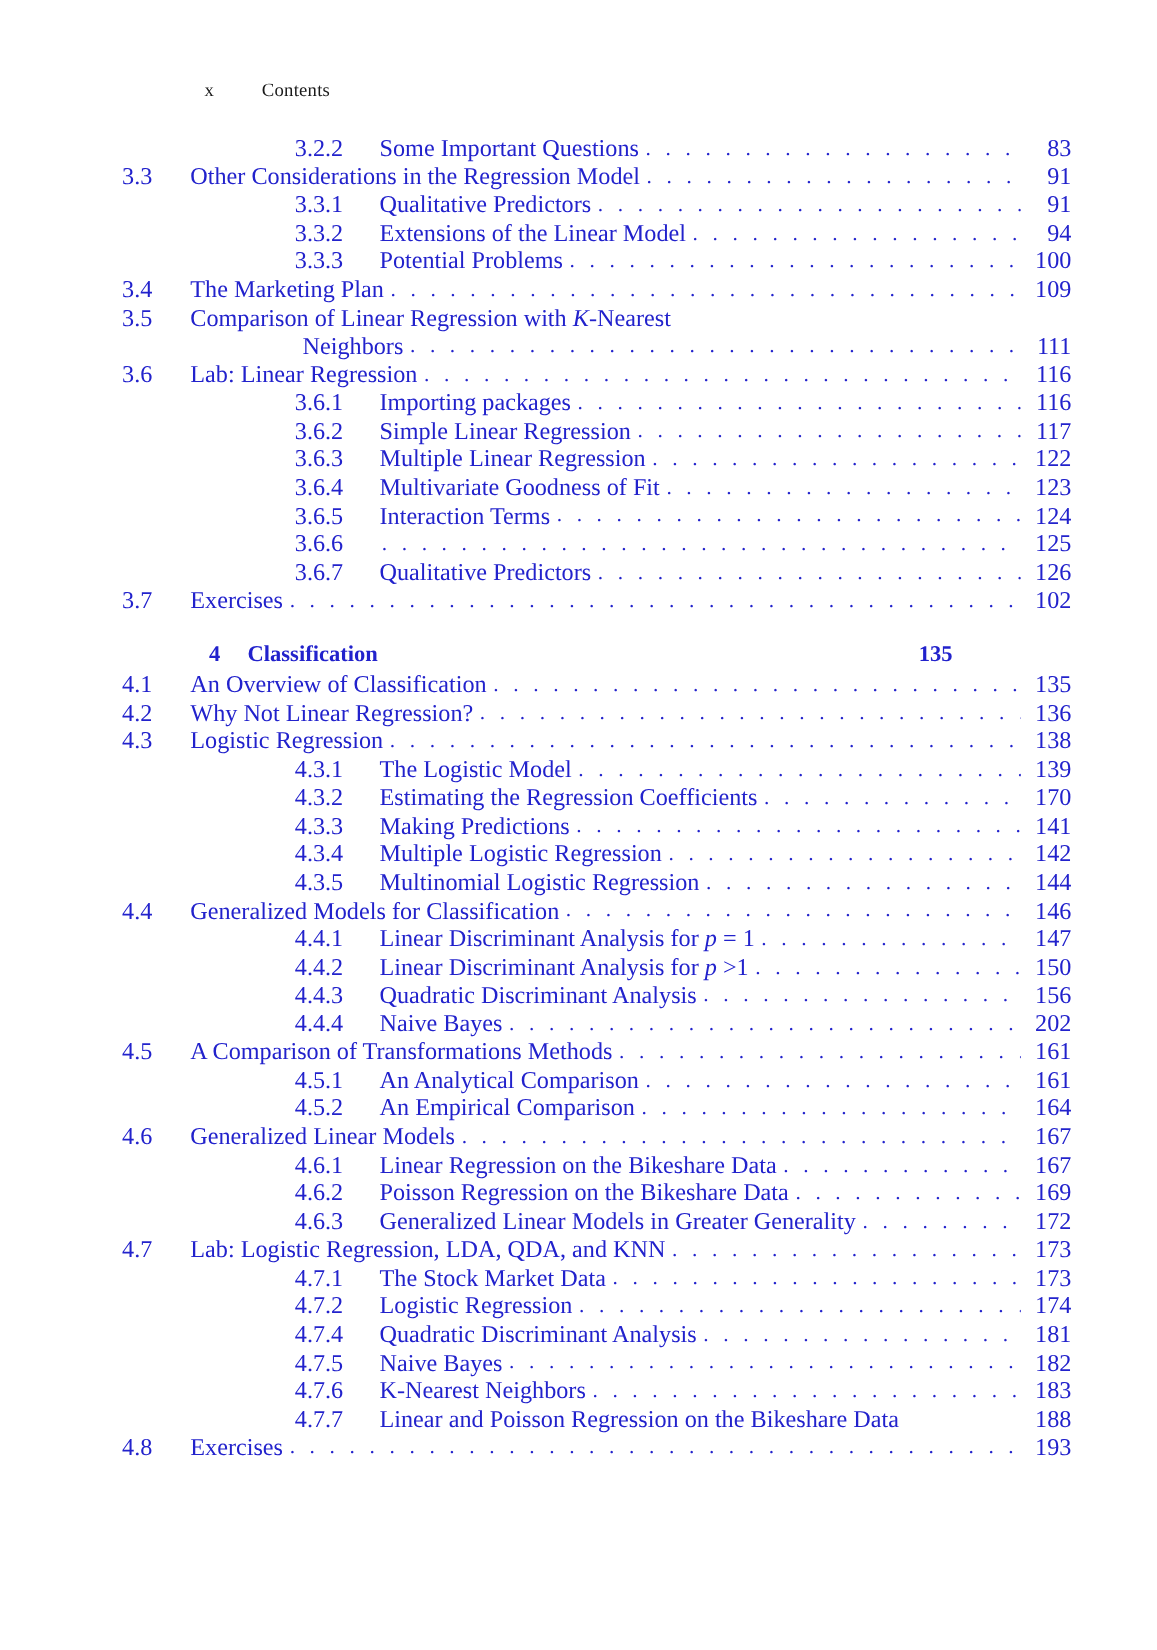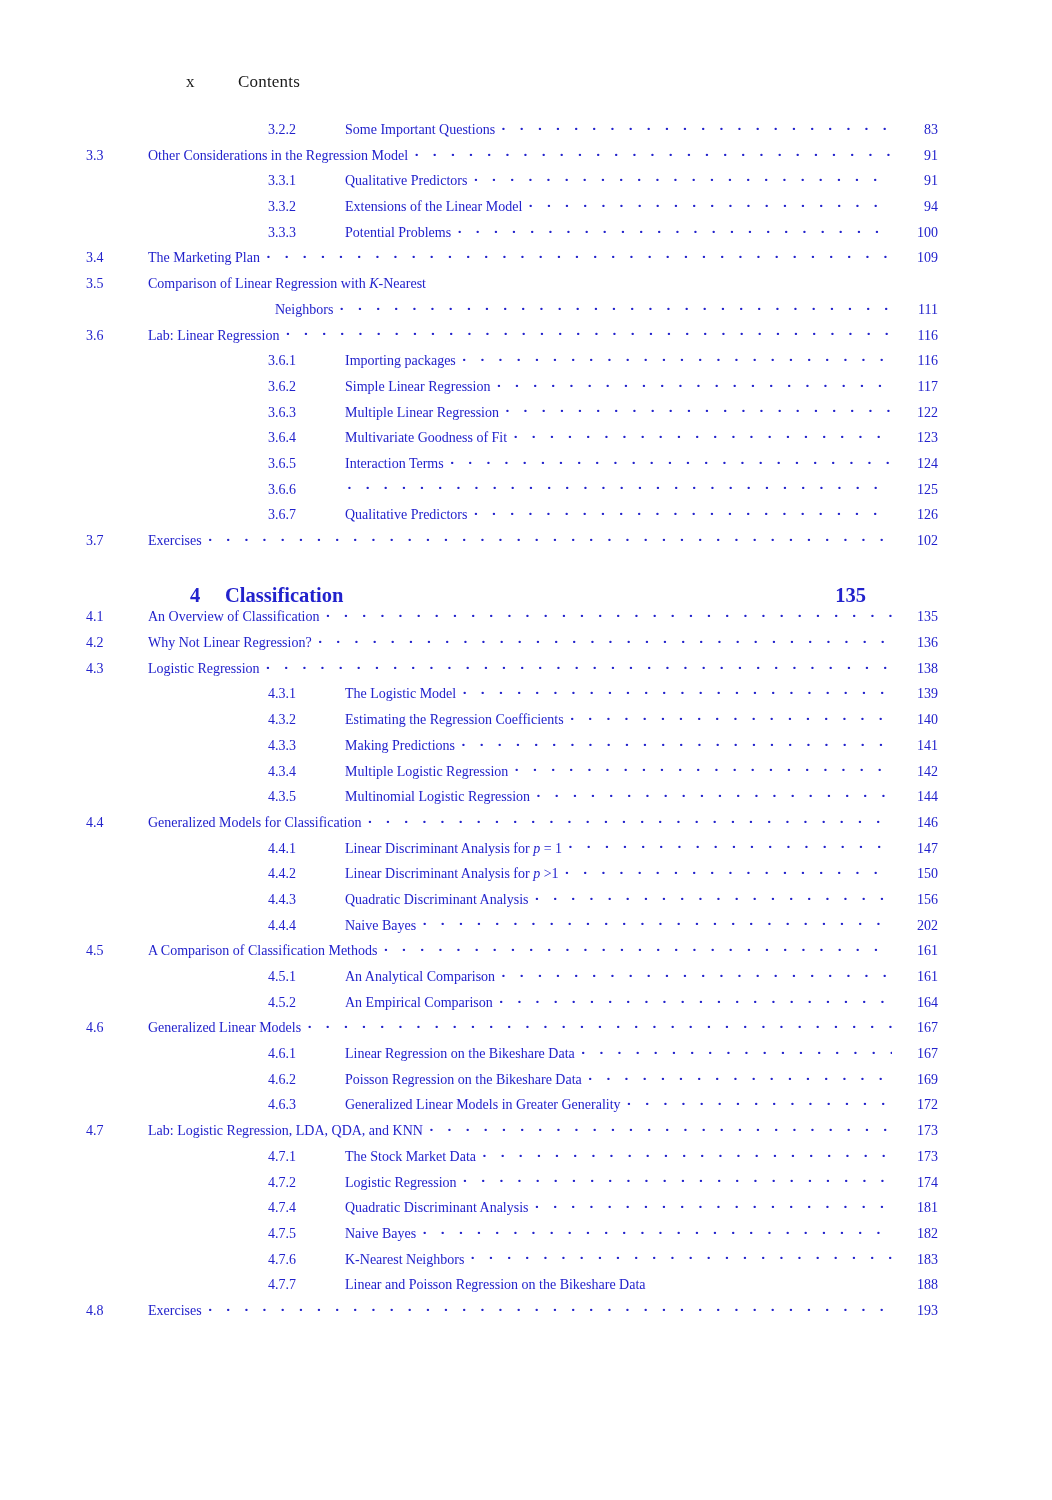--- a/index.html
+++ b/index.html
@@ -40,36 +40,36 @@
   
   .toc {
     position: absolute;
     left: 0;
     top: 122px;
     width: 1052px;
   }
 
   .row {
     display: flex;
-    align-items: flex-start;
+    align-items: flex-end;
     height: 25.7px;
-    font-size: 14px;
+    font-size: 22px;
     color: #2222cc;
     white-space: nowrap;
   }
 
   
   .num {
     flex: 0 0 auto;
     text-align: left;
   }
 
   
   .lvl1 > .num {
-    margin-left: 86px;
+    margin-left: 111px;
     width: 62px;
   }
   
   .lvl2 > .num {
     margin-left: 268px;
     width: 77px;
   }
   
   .cont > .num {
     margin-left: 275px;
@@ -98,21 +98,21 @@
     font-size: 19.5px;
     color: #2222cc;
     white-space: nowrap;
   }
   .leader.none::before { content: ""; }
 
   .pg {
     flex: 0 0 auto;
     width: 44px;
     text-align: right;
-    margin-right: 114px;
+    margin-right: 78px;
   }
 
   
   .chapter {
     display: flex;
     align-items: baseline;
     font-weight: bold;
     font-size: 20.5px;
     height: 25.7px;
     white-space: nowrap;
@@ -283,21 +283,21 @@
         <div class="row lvl2">
           <span class="num">4.3.1</span>
           <span class="title">The Logistic Model</span>
           <span class="leader"></span>
           <span class="pg">139</span>
         </div>
         <div class="row lvl2">
           <span class="num">4.3.2</span>
           <span class="title">Estimating the Regression Coefficients</span>
           <span class="leader"></span>
-          <span class="pg">140</span>
+          <span class="pg">170</span>
         </div>
         <div class="row lvl2">
           <span class="num">4.3.3</span>
           <span class="title">Making Predictions</span>
           <span class="leader"></span>
           <span class="pg">141</span>
         </div>
         <div class="row lvl2">
           <span class="num">4.3.4</span>
           <span class="title">Multiple Logistic Regression</span>
@@ -335,21 +335,21 @@
           <span class="pg">156</span>
         </div>
         <div class="row lvl2">
           <span class="num">4.4.4</span>
           <span class="title">Naive Bayes</span>
           <span class="leader"></span>
           <span class="pg">202</span>
         </div>
         <div class="row lvl1">
           <span class="num">4.5</span>
-          <span class="title">A Comparison of Classification Methods</span>
+          <span class="title">A Comparison of Transformations Methods</span>
           <span class="leader"></span>
           <span class="pg">161</span>
         </div>
         <div class="row lvl2">
           <span class="num">4.5.1</span>
           <span class="title">An Analytical Comparison</span>
           <span class="leader"></span>
           <span class="pg">161</span>
         </div>
         <div class="row lvl2">

